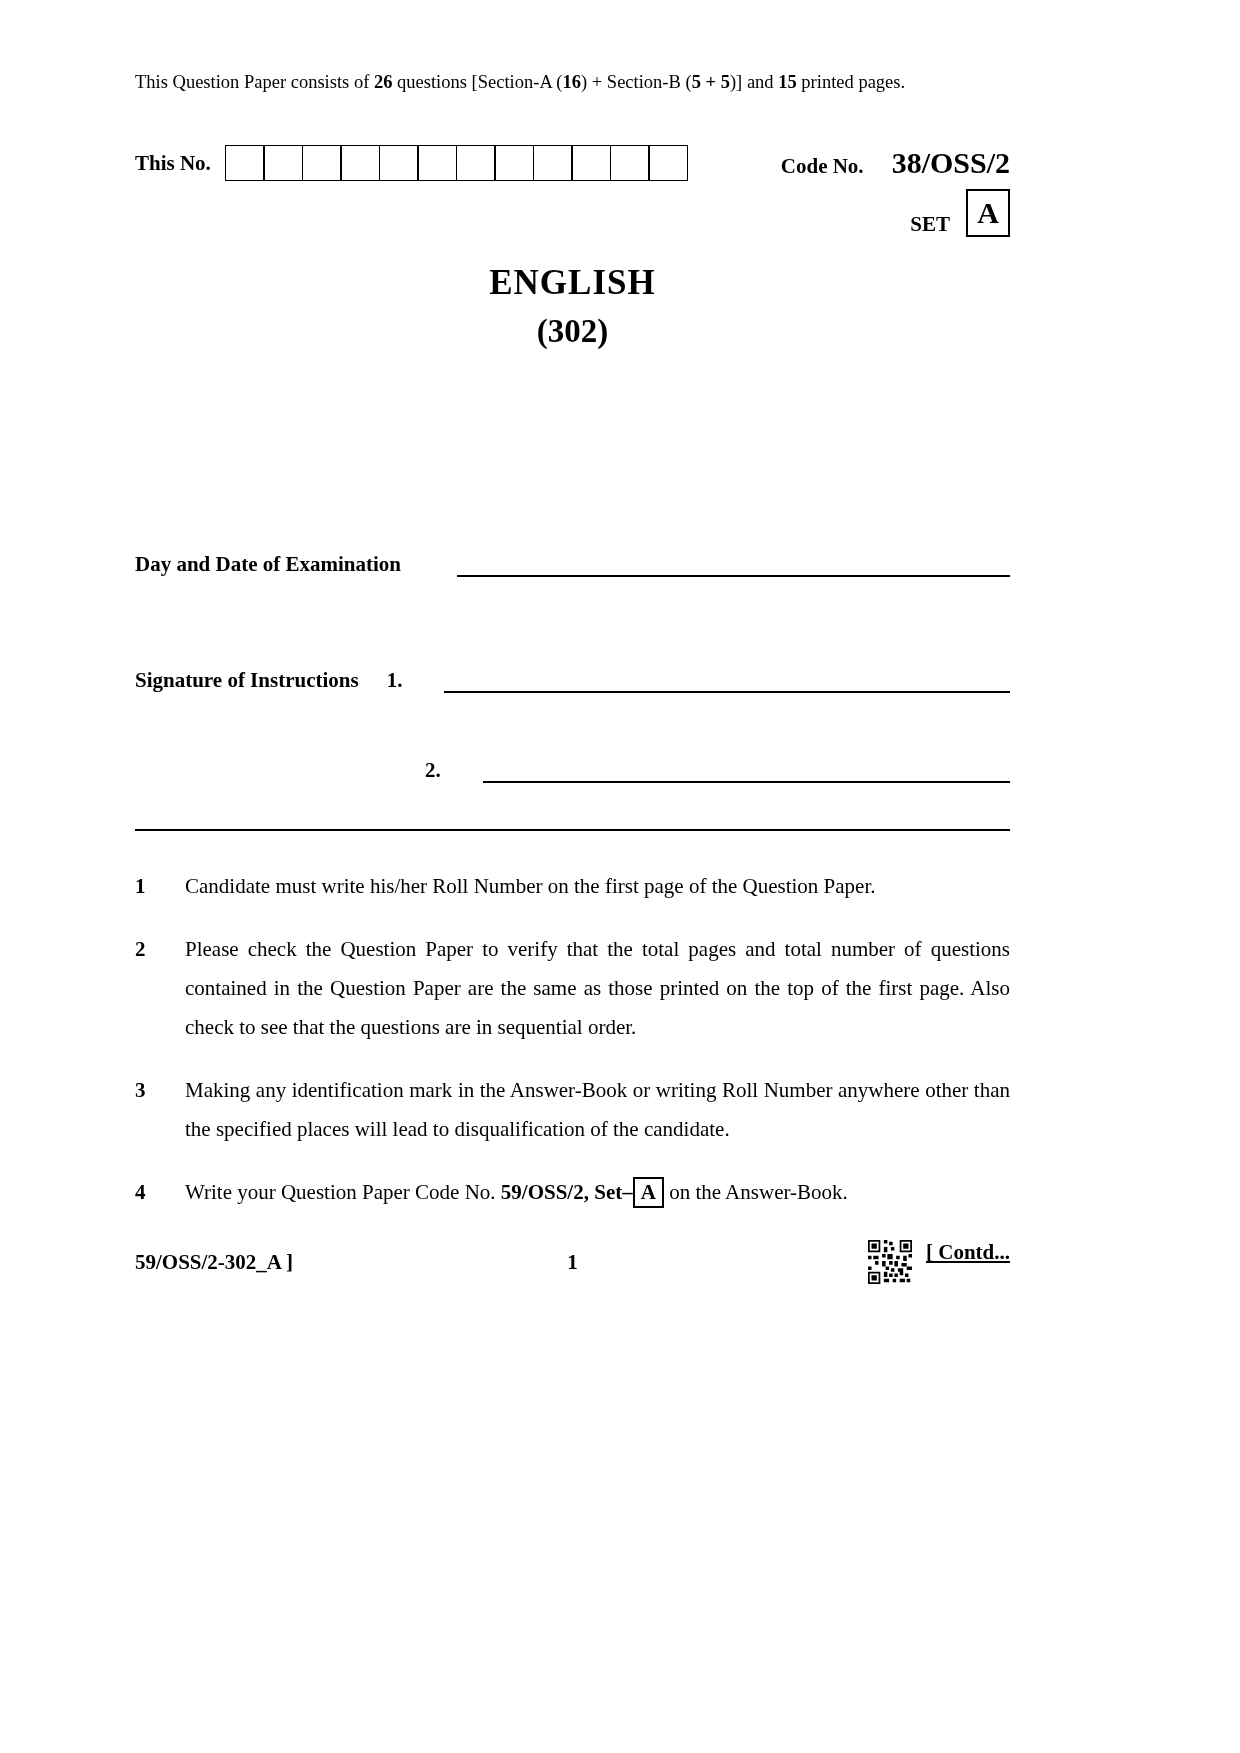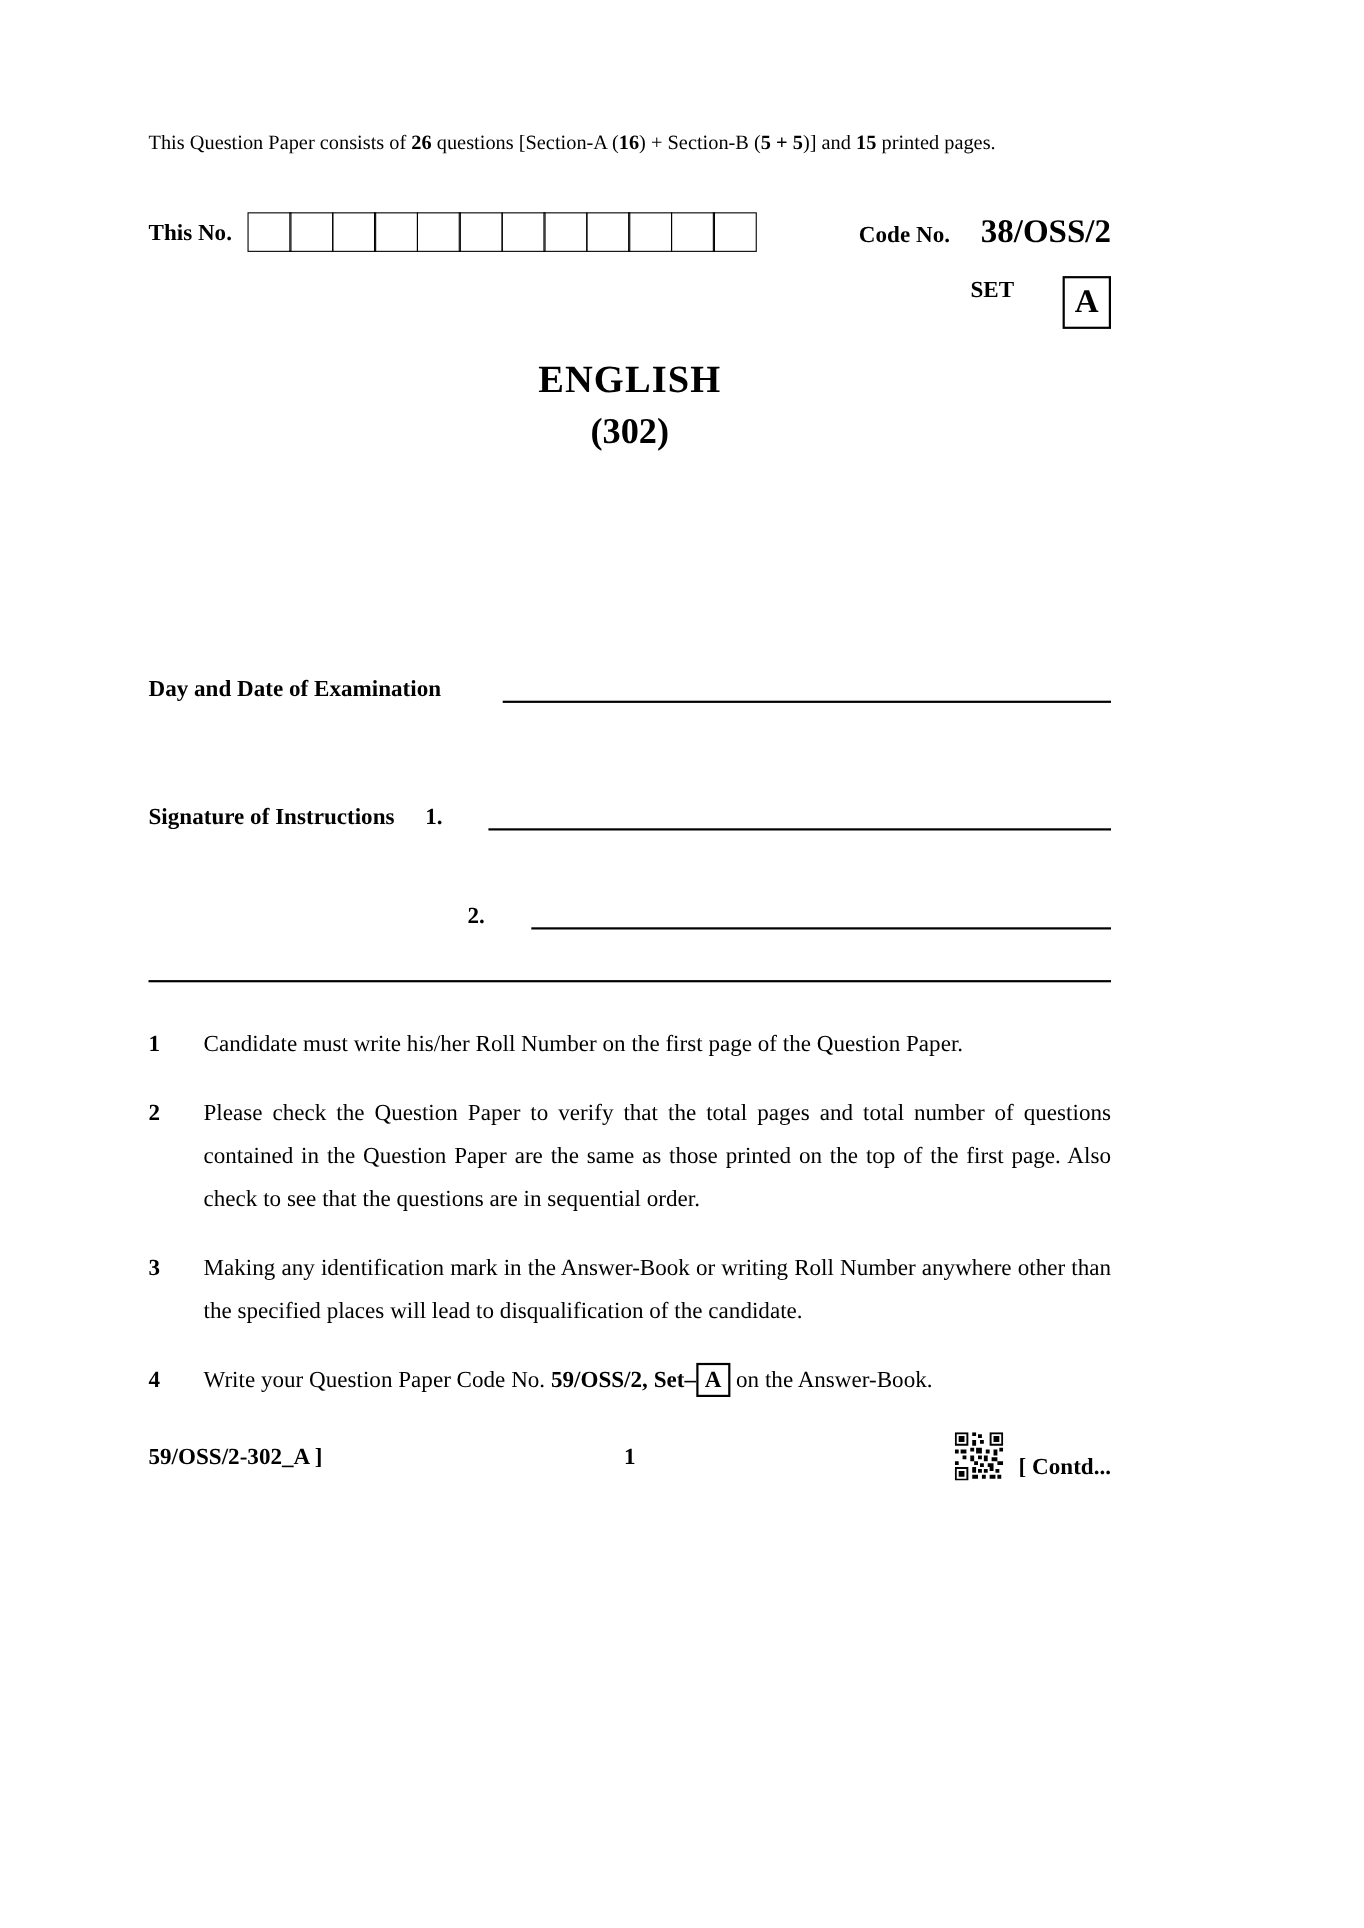--- a/index.html
+++ b/index.html
@@ -10,21 +10,21 @@
   body {
     width: 1240px;
     height: 1753px;
     font-family: "Liberation Serif", "DejaVu Serif", serif;
     color: #000;
     overflow: hidden;
   }
   .content {
     width: 875px;
     margin-left: 135px;
-    padding-top: 118px;
+    padding-top: 70px;
   }
   .header-note {
     font-size: 18.5px;
     line-height: 25px;
   }
   .b { font-weight: bold; }
 
   
   .roll-row {
     margin-top: 50px;
@@ -59,25 +59,24 @@
     font-size: 21px;
     margin-right: 28px;
   }
   .code-value {
     font-weight: bold;
     font-size: 30px;
   }
 
   
   .set-row {
-    margin-top: 22px;
+    margin-top: 8px;
     display: flex;
     justify-content: flex-end;
-    align-items: flex-start;
-    gap: 28px;
+    align-items: flex-end;
   }
   .set-label {
     font-weight: bold;
     font-size: 21px;
     margin-right: 16px;
   }
   .set-box {
     border: 2.5px solid #000;
     font-weight: bold;
     font-size: 30px;
@@ -189,21 +188,22 @@
   .footer-left { font-weight: bold; white-space: nowrap; }
   .footer-center {
     position: absolute;
     left: 50%;
     transform: translateX(-50%);
     font-weight: bold;
   }
   .footer-right-group {
     margin-left: auto;
     display: flex;
-    align-items: flex-end;
+    align-items: flex-start;
+    text-decoration: underline;
   }
   .qr { display: block; margin-right: 14px; }
   .footer-right { font-weight: bold; white-space: nowrap; }
 </style>
 </head>
 <body>
 
 <div class="content">
 
   <div class="header-note">

